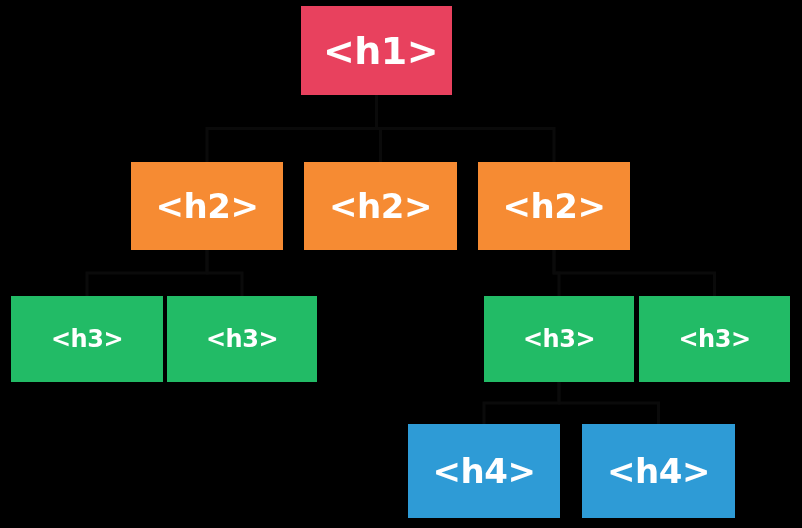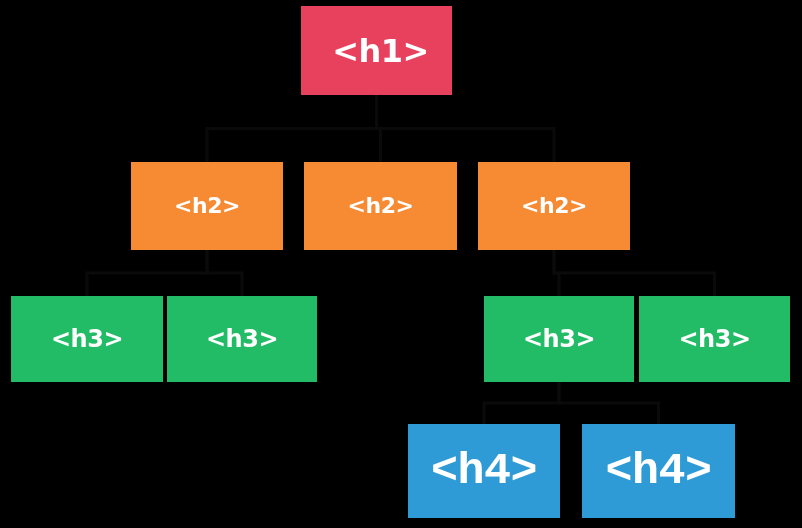--- a/index.html
+++ b/index.html
@@ -31,24 +31,24 @@
     display: flex;
     align-items: center;
     justify-content: center;
     box-sizing: border-box;
     color: #ffffff;
     font-weight: bold;
     letter-spacing: -0.5px;
     line-height: 1;
     user-select: none;
   }
-  .node.level-h1 { font-size: 32px; padding-left: 8px; }
-  .node.level-h2 { font-size: 22px; }
+  .node.level-h1 { font-size: 38px; padding-left: 8px; }
+  .node.level-h2 { font-size: 34px; }
   .node.level-h3 { font-size: 24px; }
-  .node.level-h4 { font-size: 45px; font-family: Liberation Mono, monospace; }
+  .node.level-h4 { font-size: 34px; }
   .node-label {
     display: block;
     white-space: nowrap;
   }
 </style>
 </head>
 <body>
 
 <div id="canvas" style="width: 802px; height: 528px; background: rgb(0, 0, 0);">
   <svg class="connector-layer" viewBox="0 0 802 528" width="802" height="528" aria-hidden="true">

